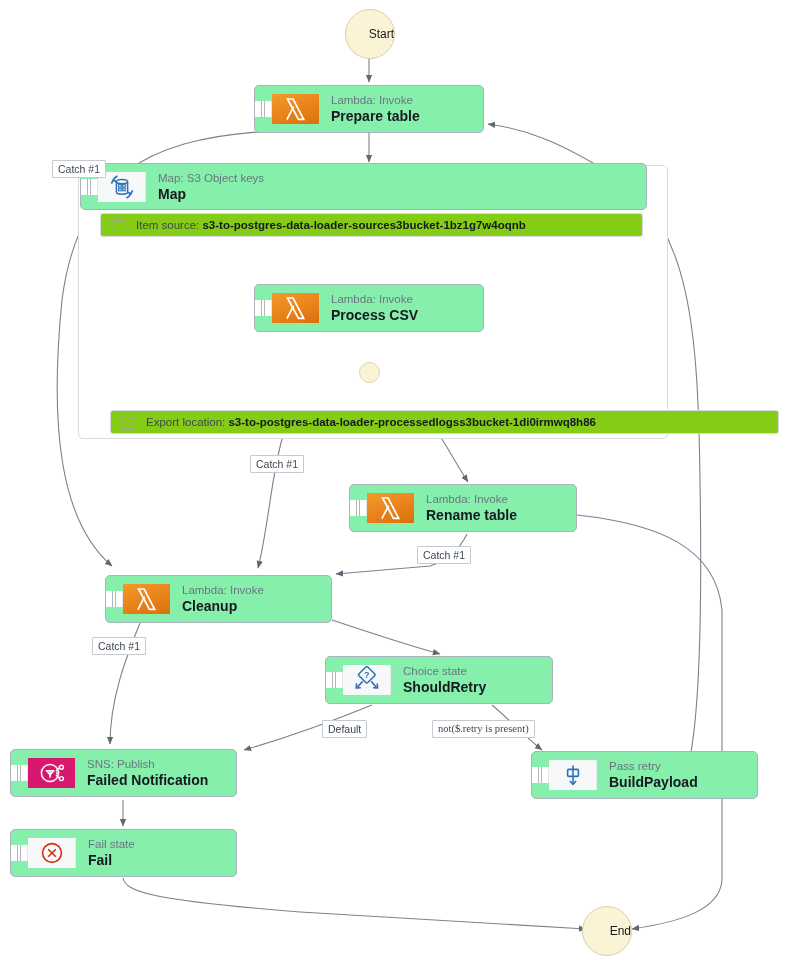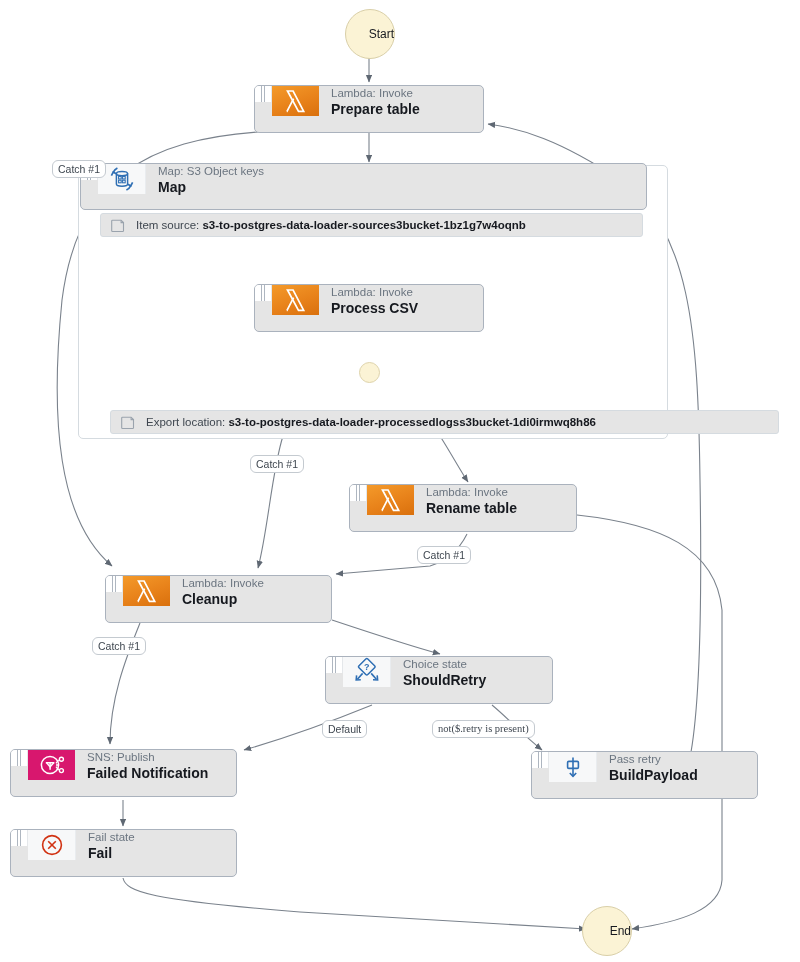--- a/index.html
+++ b/index.html
@@ -8,46 +8,46 @@
   #canvas{position:absolute;left:0;top:0;width:800px;height:962px;}
   svg.edges{position:absolute;left:0;top:0;width:800px;height:962px;overflow:visible;}
 
   
   .term{position:absolute;border-radius:50%;background:#fbf3d5;border:1px solid #d9cfa8;
         display:flex;align-items:center;justify-content:flex-end;
         font-size:12px;color:#16191f;font-weight:500;}
   .term.small{background:#fbf3d5;border:1px solid #ded3ab;}
 
   
-  .node{position:absolute;background:#e5e5e5;border:1px solid #aab2bd;border-radius:5px;
-        box-sizing:border-box;display:flex;align-items:flex-start;overflow:hidden;
+  .node{position:absolute;background:#86efac;border:1px solid #aab2bd;border-radius:5px;
+        box-sizing:border-box;display:flex;align-items:center;overflow:hidden;
         box-shadow:0 0 0 0 rgba(0,0,0,0);}
   .grip{width:16px;flex:0 0 16px;display:flex;align-items:center;justify-content:center;
         background:#ffffff;border-right:1px solid #e4e7ea;}
   .grip i{display:block;width:1px;height:16px;background:#aeb6c0;margin:0 1px;}
   .grip i+i{}
   .iconbox{width:47px;flex:0 0 47px;display:flex;align-items:center;justify-content:center;}
   .iconbox.lambda{background:linear-gradient(160deg,#f49a2a 0%,#e8821a 55%,#d9700d 100%);}
   .iconbox.sns{background:#d8176e;}
   .iconbox.plain{background:#f7f8f9;border-right:1px solid #e9ecef;}
   .labels{flex:1;display:flex;flex-direction:column;justify-content:center;
           padding-left:12px;padding-right:8px;min-width:0;}
   .ltype{font-size:11.5px;color:#6b7580;line-height:14px;white-space:nowrap;}
   .lname{font-size:14px;color:#16191f;font-weight:700;line-height:18px;white-space:nowrap;}
 
   
   .mapwrap{position:absolute;border:1px solid #d5dbe0;border-radius:5px;background:#ffffff;}
-  .strip{position:absolute;background:#e5e5e5;border:1px solid #d5dbe0;border-radius:3px;
+  .strip{position:absolute;background:#84cc16;border:1px solid #d5dbe0;border-radius:3px;
          display:flex;align-items:center;padding-left:10px;box-sizing:border-box;}
   .strip .stxt{font-size:11.5px;color:#3f4750;white-space:nowrap;}
   .strip .stxt b{color:#16191f;font-weight:700;}
   .bucket{flex:0 0 18px;margin-right:7px;display:flex;align-items:center;}
 
   
-  .elabel{position:absolute;background:#ffffff;border:1px solid #c4cad0;border-radius:6px;
+  .elabel{position:absolute;background:#ffffff;border:1px solid #c4cad0;border-radius:1px;
           font-size:10.5px;color:#3f4750;padding:2px 5px;white-space:nowrap;line-height:12px;}
 </style>
 </head>
 <body>
 
 <div id="canvas">
 
   <svg class="edges" viewBox="0 0 800 962">
     <defs>
       <marker id="ah" markerWidth="9" markerHeight="9" refX="7.2" refY="3.2" orient="auto" markerUnits="userSpaceOnUse">

